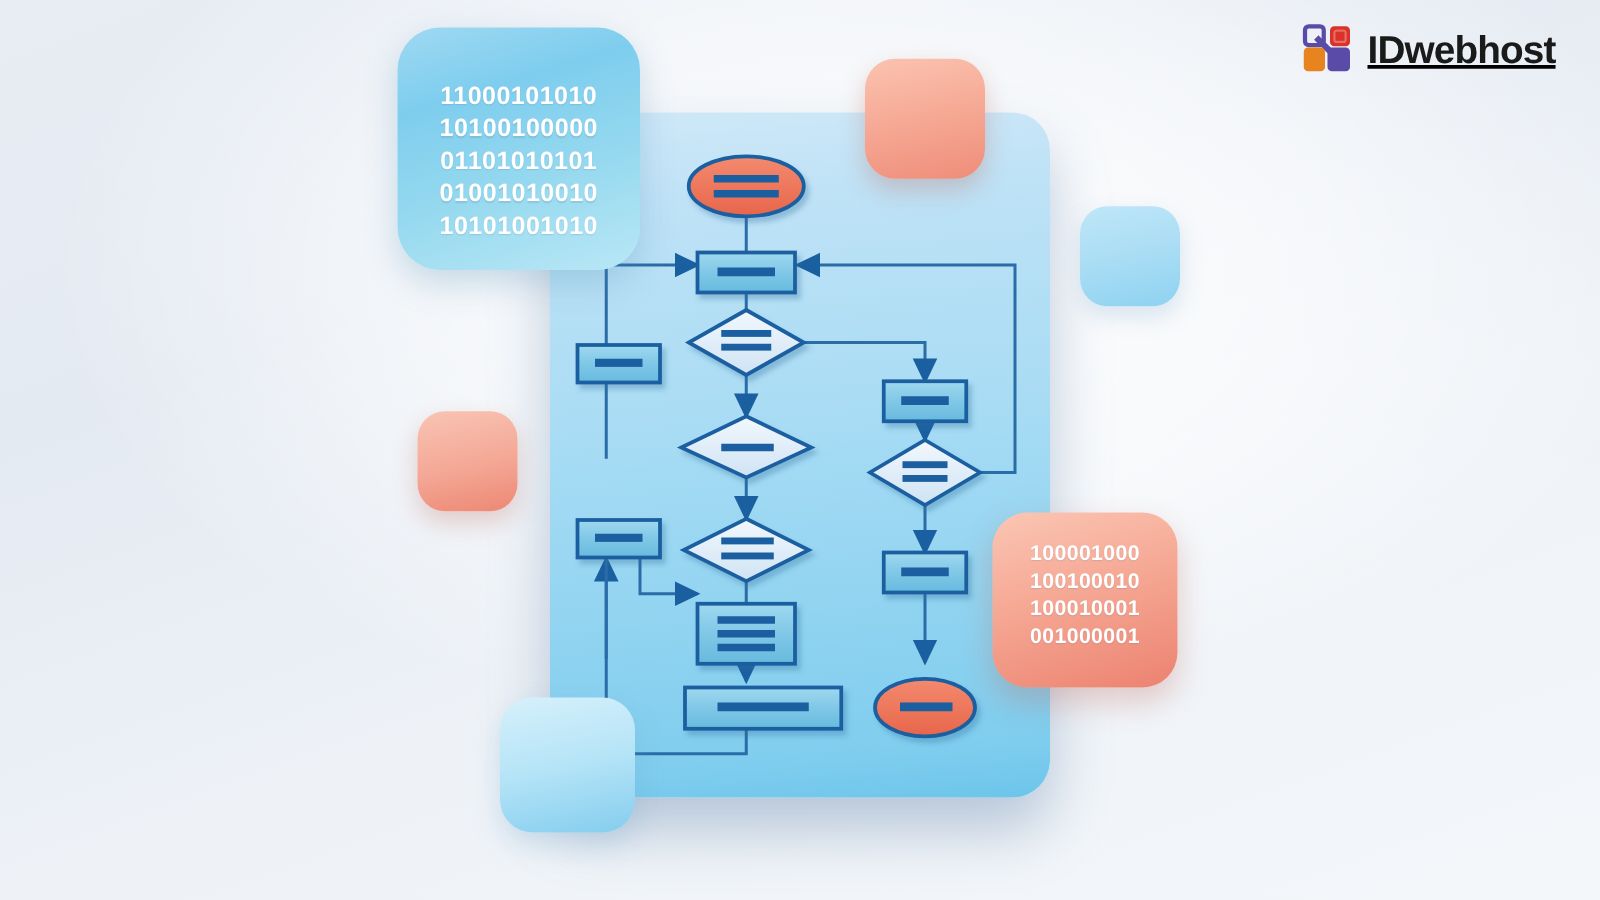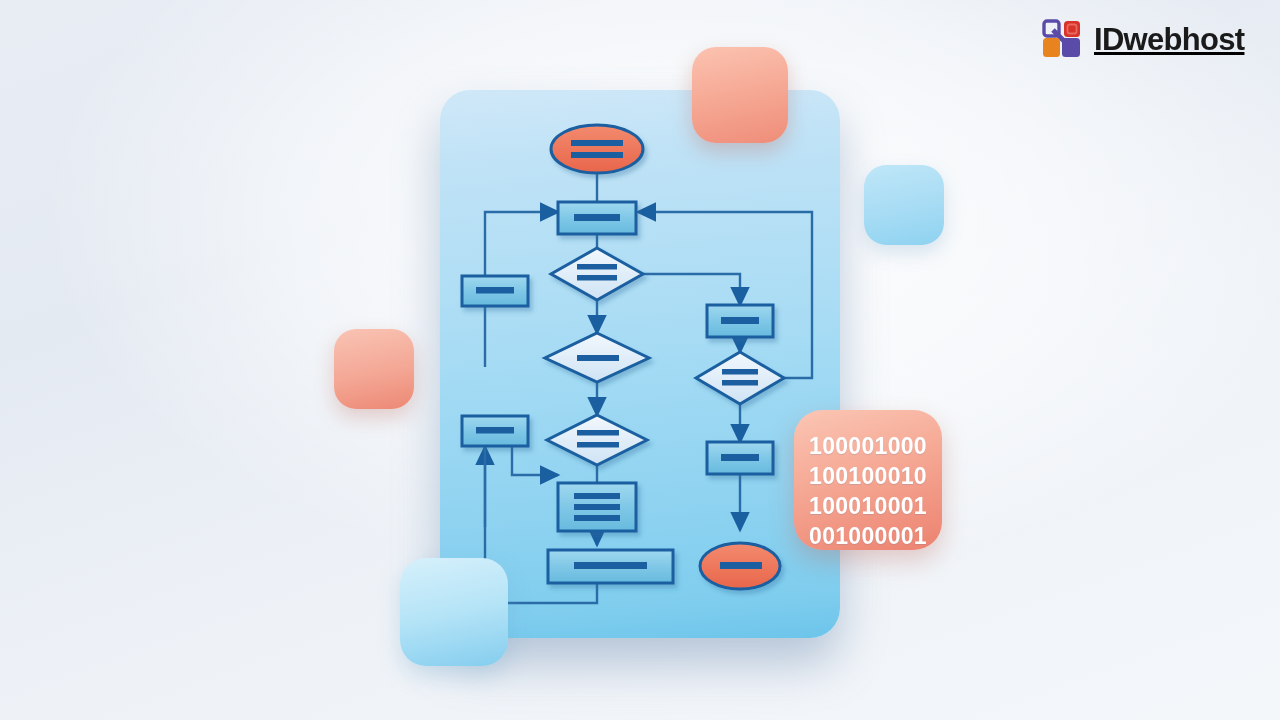--- a/index.html
+++ b/index.html
@@ -57,21 +57,21 @@
     font-weight:bold;
     text-align:center;
     width:100%;
     position:absolute;
     left:0;
     line-height:1.30;
     text-shadow:0 1px 1px rgba(90,120,150,0.22);
     white-space:pre;
   }
   .sq-blue-tl .binary { top:42px; font-size:20px; letter-spacing:0.4px; }
-  .sq-red-bin .binary { top:22px; font-size:23px; letter-spacing:0.3px; }
+  .sq-red-bin .binary { top:22px; font-size:17px; letter-spacing:0.3px; }
 
   
   .panel {
     position:absolute; left:440px; top:90px; width:400px; height:548px;
     border-radius:30px;
     background:linear-gradient(175deg,#cfe8f8 0%,#bfe2f6 14%,#a8dcf4 45%,#7fcdee 92%,#6cc5ea 100%);
     box-shadow:0 26px 46px rgba(95,130,170,0.40);
   }
 
   
@@ -214,20 +214,27 @@
       <rect x="267" y="352" width="66" height="32" fill="url(#gBlueNode)" stroke="#1a5fa0" stroke-width="3"></rect>
       <rect x="281" y="364" width="38" height="7" fill="#1a5fa0"></rect>
     </g>
 
     <g filter="url(#nodeShadow)">
       <ellipse cx="300" cy="476" rx="40" ry="23" fill="url(#gSalmonNode)" stroke="#1a5fa0" stroke-width="3"></ellipse>
       <rect x="280" y="472" width="42" height="7" fill="#1a5fa0"></rect>
     </g>
   </svg>
 
+  <div class="float sq-blue-tl">
+    <div class="binary">11000101010
+10100100000
+01101010101
+01001010010
+10101001010</div>
+  </div>
 
   <div class="float sq-red-bin">
     <div class="binary">100001000
 100100010
 100010001
 001000001</div>
   </div>
 
   <div class="float sq-blue-bl"></div>
 

